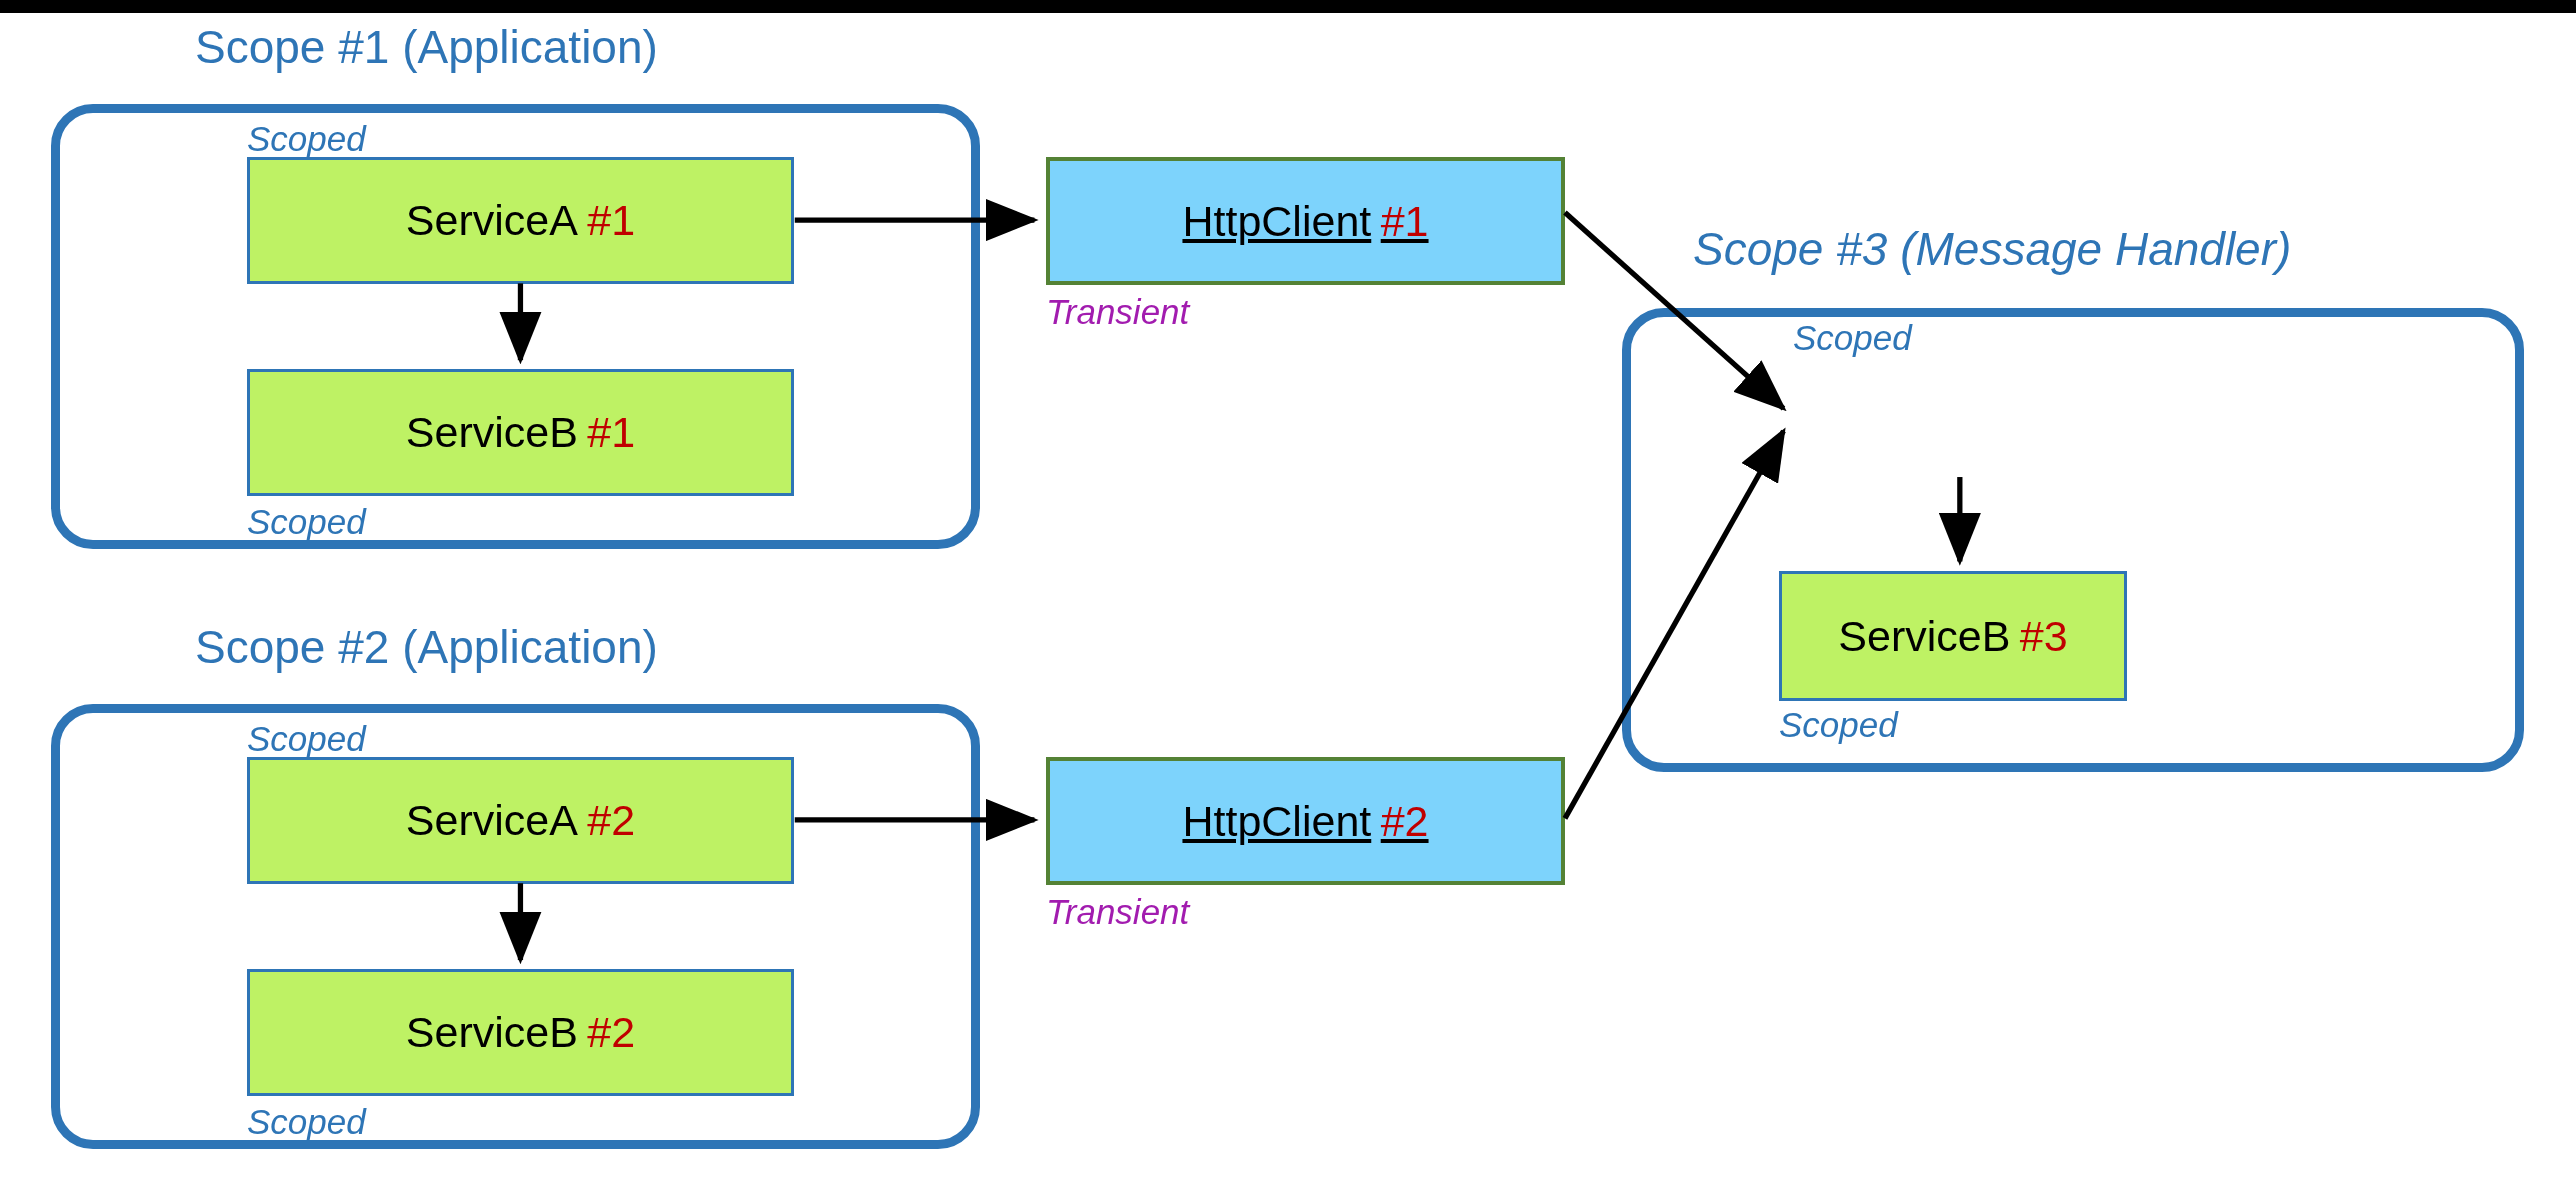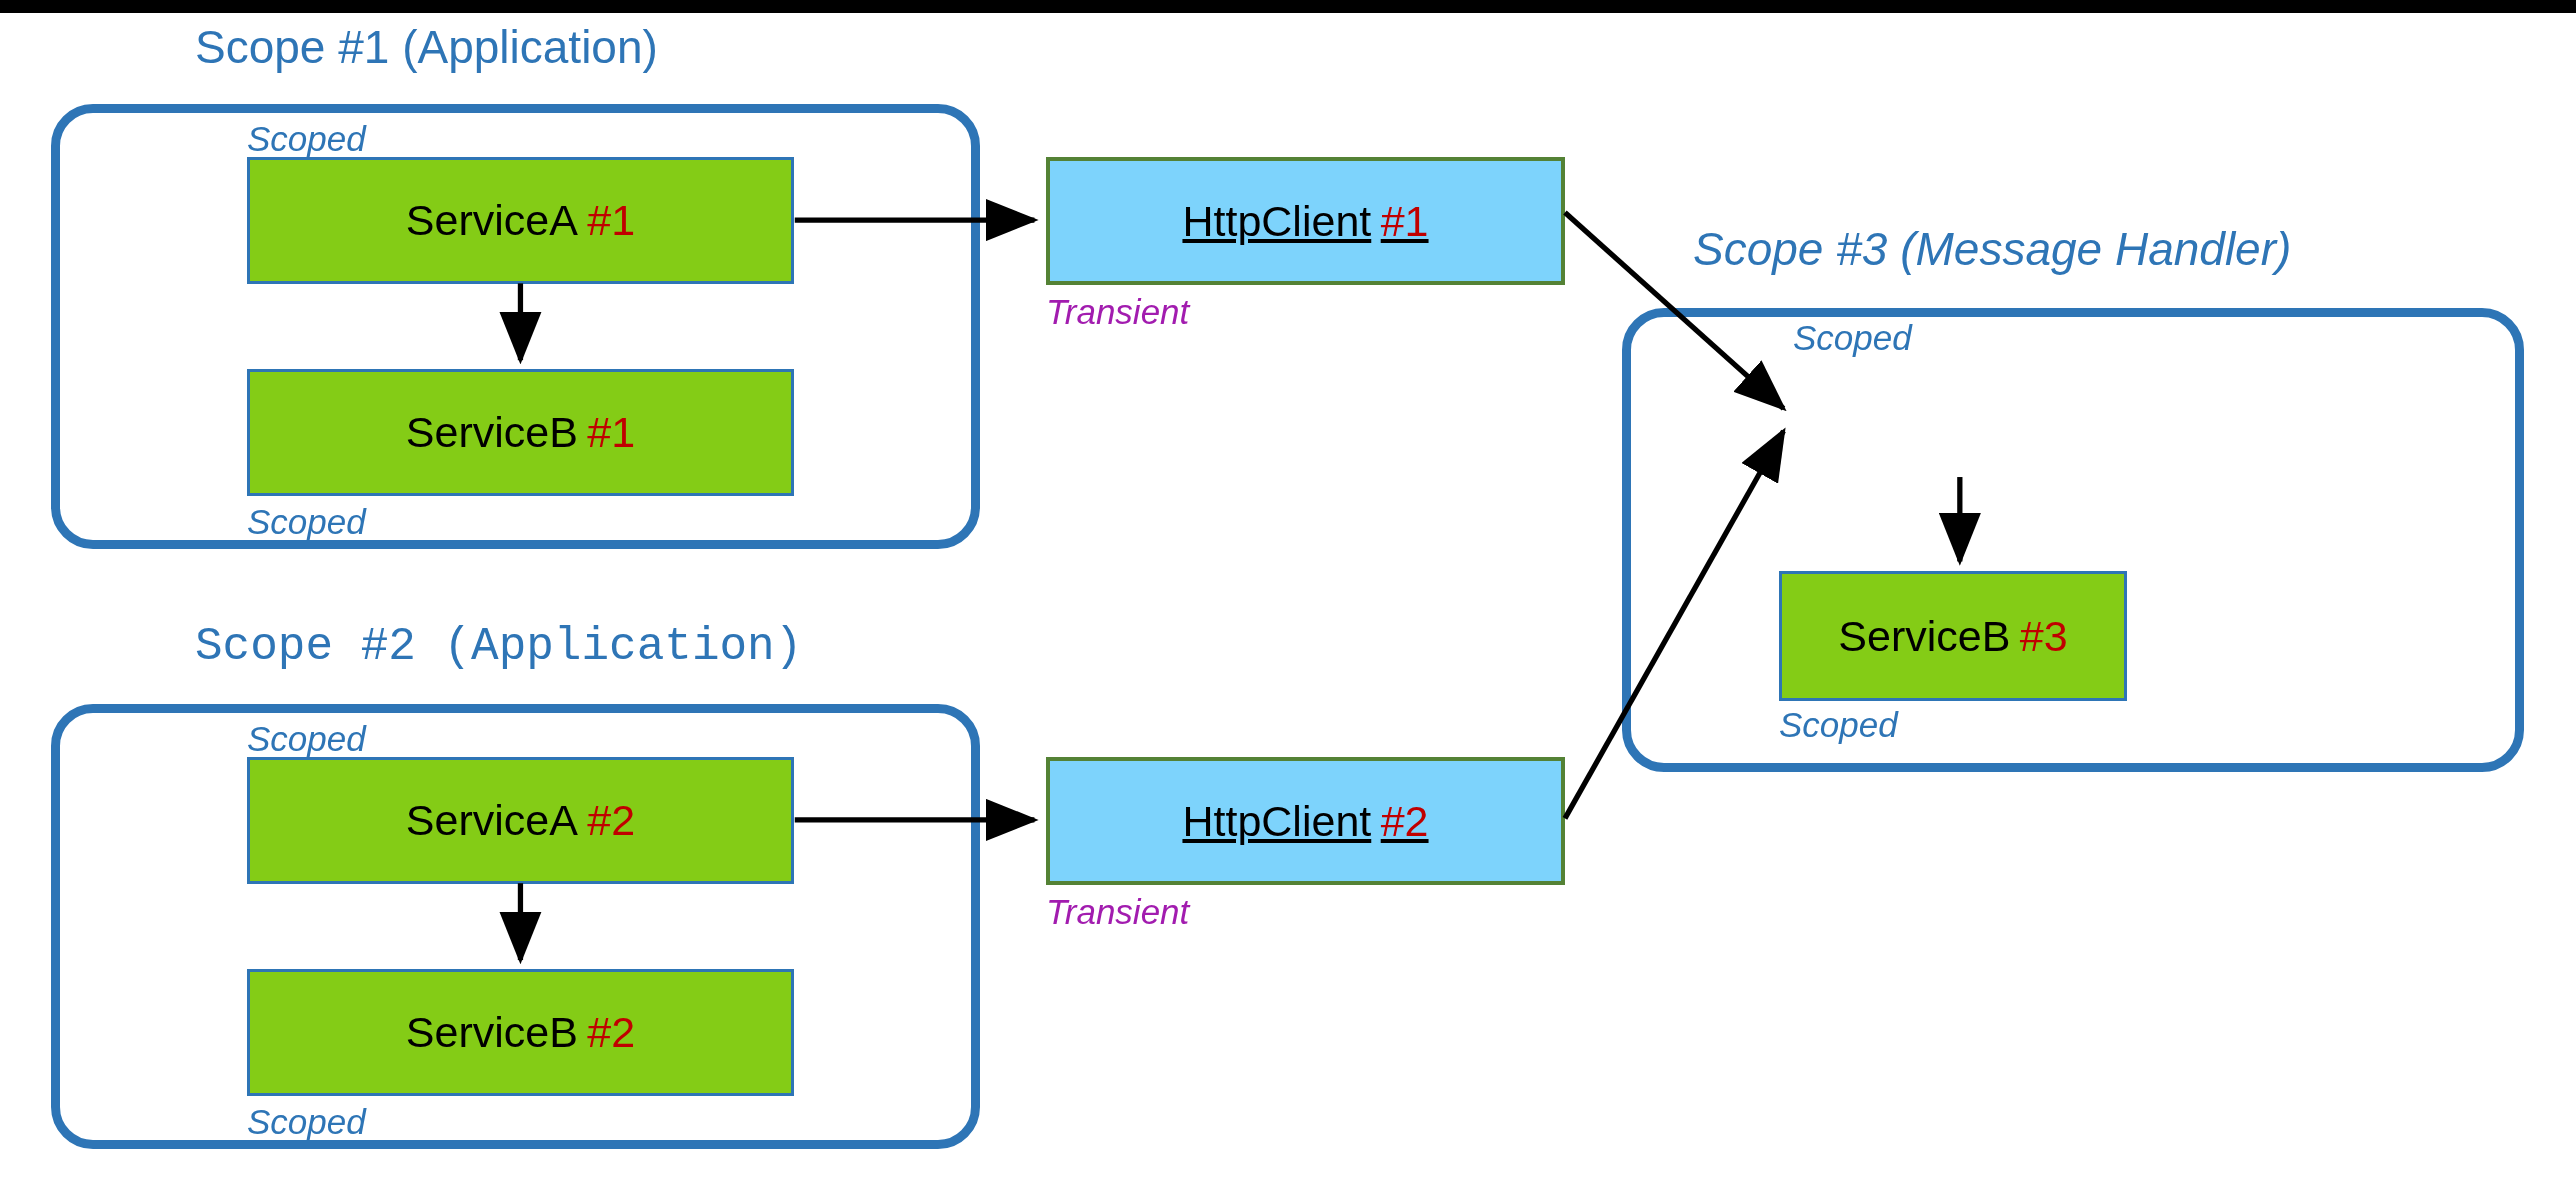--- a/index.html
+++ b/index.html
@@ -49,21 +49,21 @@
     box-sizing: border-box;
     display: flex;
     align-items: center;
     justify-content: center;
     white-space: nowrap;
     font-size: 43px;
     line-height: 1;
     color: #000000;
   }
   .node.blue {
-    background: #84cc16;
+    background: #bef264;
     border: 3.8px solid #2e75b6;
   }
   .node.green {
     background: #7dd3fc;
     border: 4.5px solid #548235;
     text-decoration: underline;
   }
   .node .idx { color: #c00000; margin-left: 0.22em; }
 
   
@@ -127,21 +127,21 @@
   <div class="caption scoped" style="left:1793px; top:320px; width:341px;">Scoped</div>
 
 
   <div class="node blue" style="left:1779px; top:571px; width:348px; height:130px;">
     <span>ServiceB</span>
     <span class="idx">#3</span>
   </div>
 
   <div class="caption scoped" style="left:1779px; top:707px; width:348px;">Scoped</div>
 
-  <div class="scope-title" style="left:195px; top:624px;font-family:Liberation Mono, monospace;">Scope #2 (Application)</div>
+  <div class="scope-title" style="left:195px; top:624px;">Scope #2 (Application)</div>
 
   <div class="scope-box" style="left:51px; top:704px; width:929px; height:445px;"></div>
 
   <div class="caption scoped" style="left:247px; top:721px; width:549px;">Scoped</div>
 
   <div class="node blue" style="left:247px; top:757px; width:547px; height:127px;">
     <span>ServiceA</span>
     <span class="idx">#2</span>
   </div>
 

